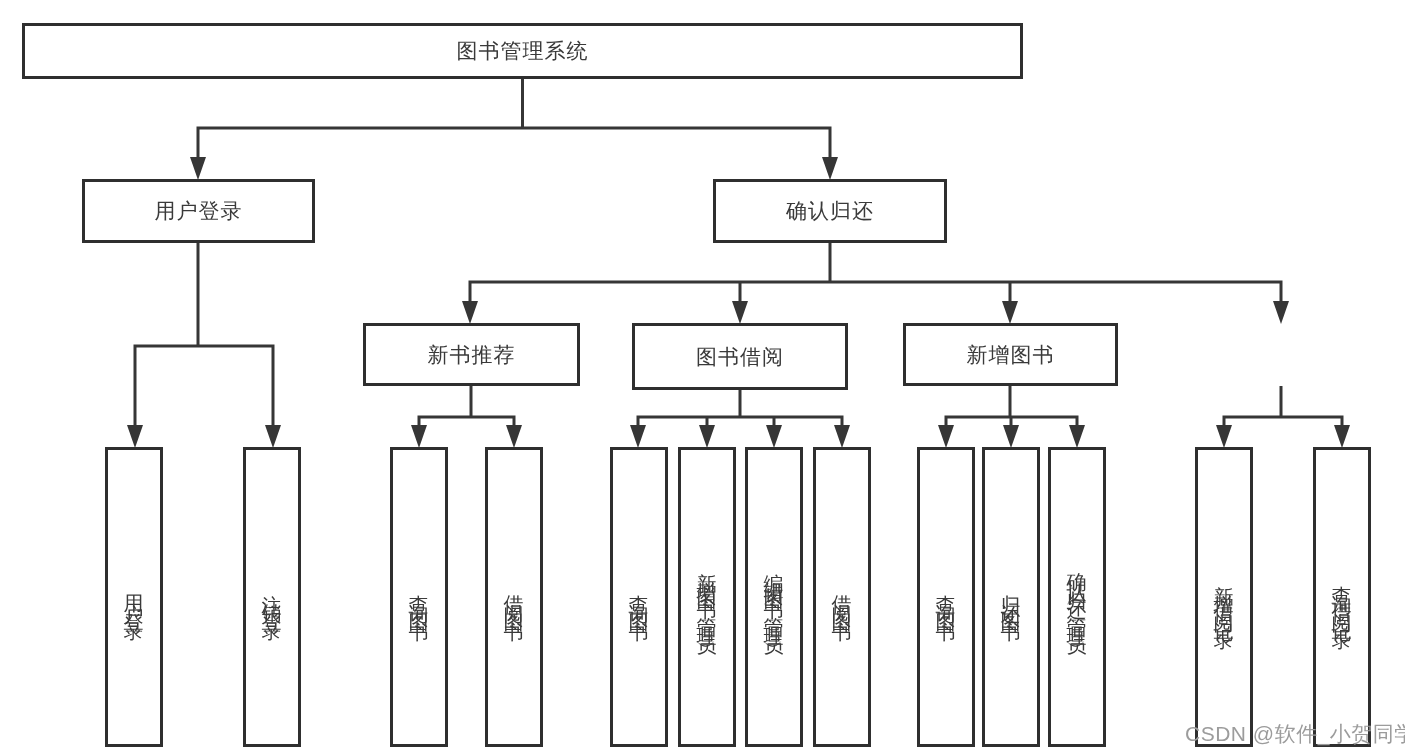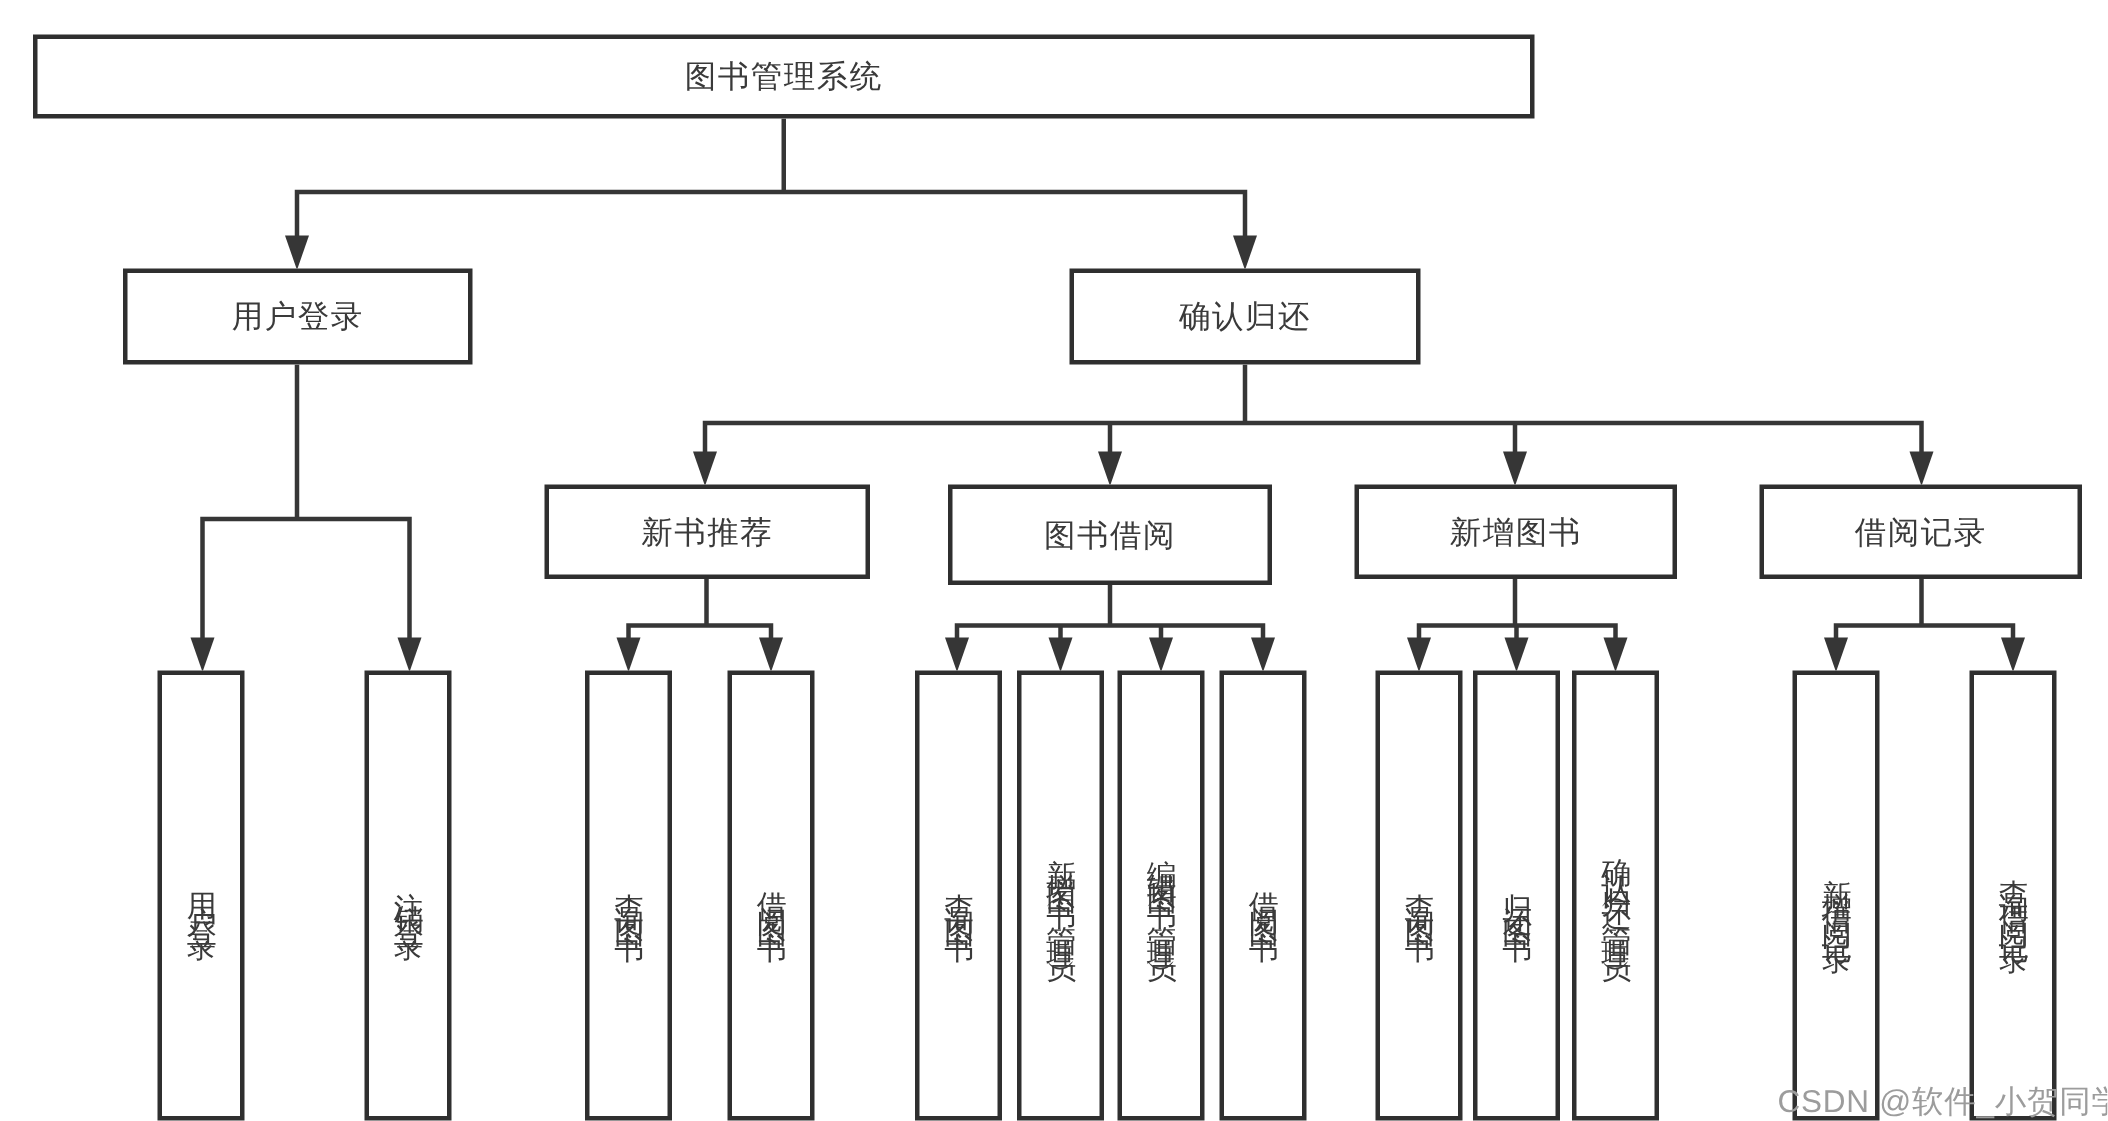--- a/index.html
+++ b/index.html
@@ -112,23 +112,20 @@
 
   <div class="node hbox" style="left:363px;top:313px;width:217px;height:63px;text-align:center;">
     <span>新书推荐</span>
   </div>
   <div class="node hbox" style="left:632px;top:313px;width:216px;height:67px;">
     <span>图书借阅</span>
   </div>
   <div class="node hbox" style="left:903px;top:313px;width:215px;height:63px;">
     <span>新增图书</span>
   </div>
-  <div class="node hbox" style="left:1173px;top:313px;width:215px;height:63px;">
-    <span>借阅记录</span>
-  </div>
 
   <div class="node vbox" style="left:105px;top:437px;">
     <span class="vtext">用户登录</span>
   </div>
   <div class="node vbox" style="left:243px;top:437px;">
     <span class="vtext">注销登录</span>
   </div>
   <div class="node vbox" style="left:390px;top:437px;">
     <span class="vtext">查询图书</span>
   </div>

